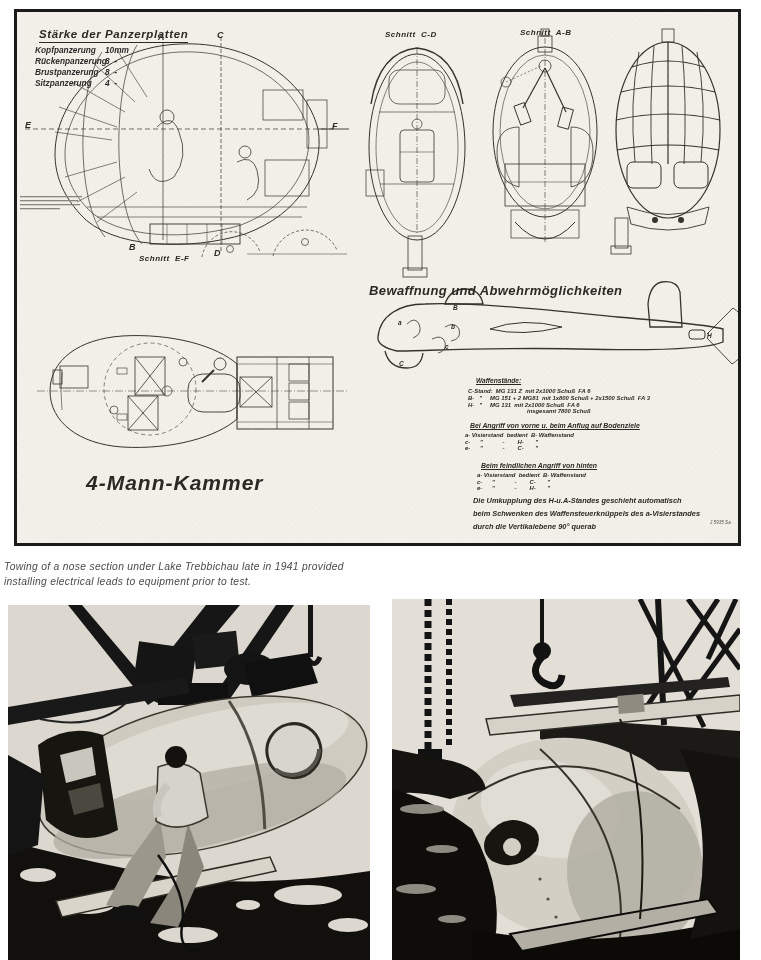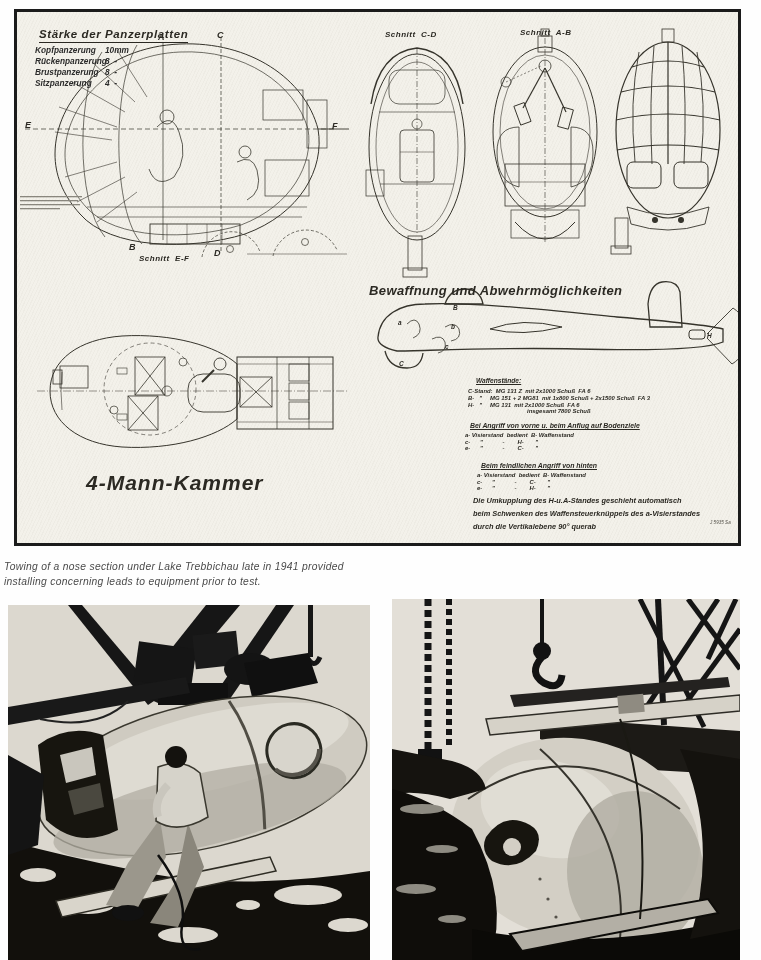--- a/index.html
+++ b/index.html
@@ -247,21 +247,21 @@
     <div class="lbl t-tiny" style="left:460px;top:473px;">e-      "            -        H-       "</div>
 
     <div class="lbl t-foot" style="left:456px;top:485px;">Die Umkupplung des H-u.A-Standes geschieht automatisch</div>
     <div class="lbl t-foot" style="left:456px;top:498px;">beim Schwenken des Waffensteuerknüppels des a-Visierstandes</div>
     <div class="lbl t-foot" style="left:456px;top:511px;">durch die Vertikalebene 90° querab</div>
     <div class="lbl t-platenum" style="left:693px;top:509px;">J 5935 Sa</div>
   </div>
 
   <div class="caption">
     <div>Towing of a nose section under Lake Trebbichau late in 1941 provided</div>
-    <div>installing concerning leads to equipment prior to test.</div>
+    <div>installing electrical leads to equipment prior to test.</div>
   </div>
 
   <div class="photo" style="left:8px;top:605px;width:362px;height:355px;">
     <svg width="362" height="355" viewBox="0 0 362 355">
       <rect width="362" height="355" fill="#dcd8cf"></rect>
 
       <path d="M198 0 L232 0 L150 98 L128 88 Z" fill="#161616"></path>
       <path d="M268 0 L286 0 L196 132 L186 120 Z" fill="#161616"></path>
       <path d="M60 0 L74 0 L152 92 L140 100 Z" fill="#161616"></path>
       <rect x="300" y="0" width="5" height="52" fill="#161616"></rect>

